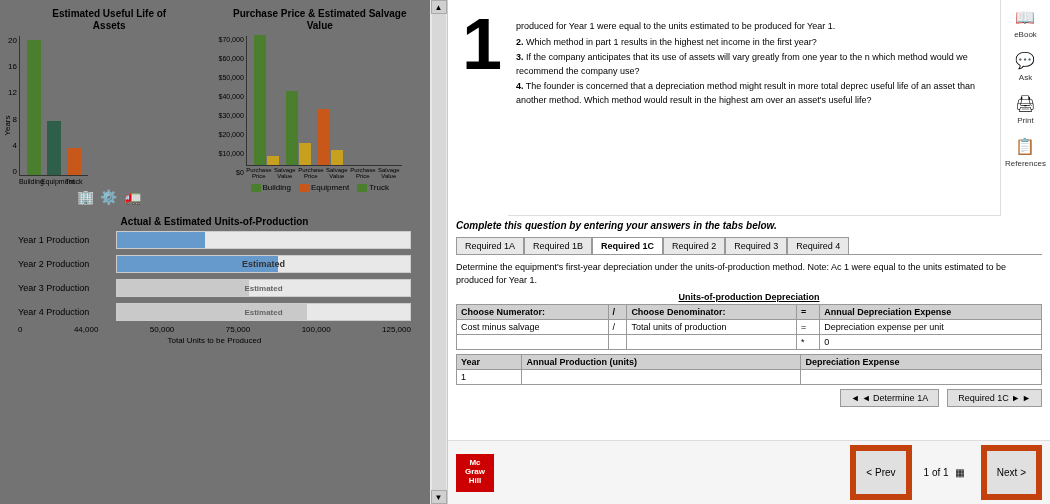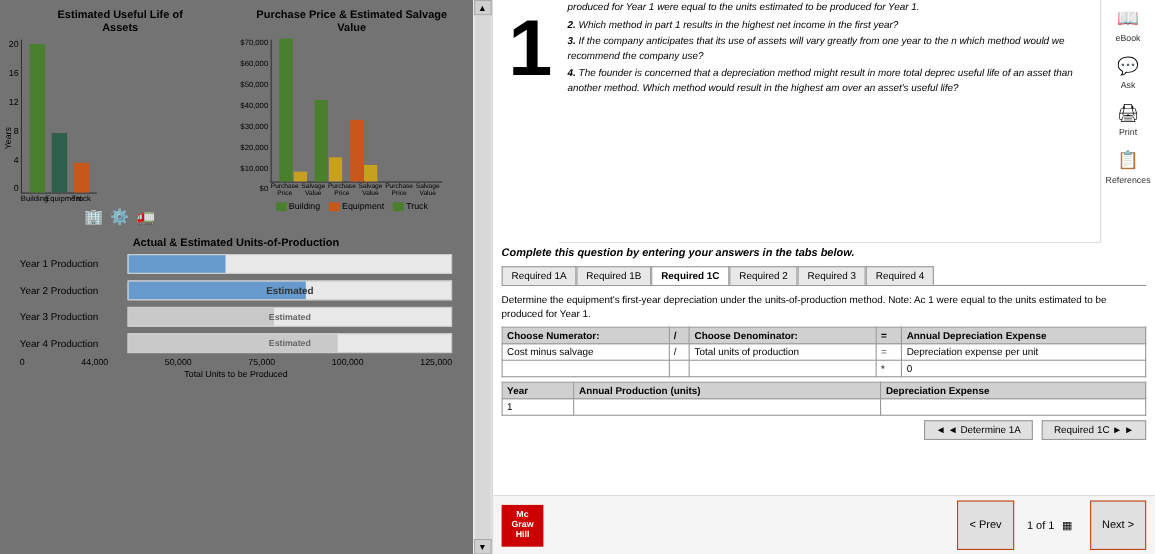--- a/index.html
+++ b/index.html
@@ -212,25 +212,24 @@
     .page-number {
       font-size: 72px;
       font-weight: bold;
       text-align: center;
       color: #000;
       line-height: 1;
       padding: 4px 10px;
     }
 
     .instructions {
-      padding: 0 8px;
+      padding: 20px 8px;
       font-size: 9px;
       line-height: 1.5;
       border-bottom: 1px solid #ddd;
-      font-style: italic;
     }
 
     .instruction-item {
       margin-bottom: 2px;
     }
 
     .tools-sidebar {
       width: 50px;
       min-width: 50px;
       border-left: 1px solid #ddd;
@@ -332,21 +331,21 @@
       text-align: center;
       font-weight: bold;
       font-size: 9px;
       text-decoration: underline;
       margin-bottom: 2px;
     }
 
     .nav-btn {
       padding: 16px 10px;
       background: #e0e0e0;
-      border: 1px solid #c2410c;
+      border: 6px solid #c2410c;
       cursor: pointer;
       font-size: 10px;
     }
 
     .page-info {
       font-size: 10px;
     }
 
     .required-nav {
       display: flex;
@@ -602,20 +601,21 @@
       <div class="tab">Required 1B</div>
       <div class="tab active">Required 1C</div>
       <div class="tab">Required 2</div>
       <div class="tab">Required 3</div>
       <div class="tab">Required 4</div>
     </div>
 
     <div class="content-area">
       <div class="determine-text">Determine the equipment's first-year depreciation under the units-of-production method. Note: Ac 1 were equal to the units estimated to be produced for Year 1.</div>
 
+      <div class="uop-title">Units-of-production Depreciation</div>
 
       <table class="uop-table">
         <thead>
           <tr>
             <th>Choose Numerator:</th>
             <th>/</th>
             <th>Choose Denominator:</th>
             <th>=</th>
             <th>Annual Depreciation Expense</th>
           </tr>

